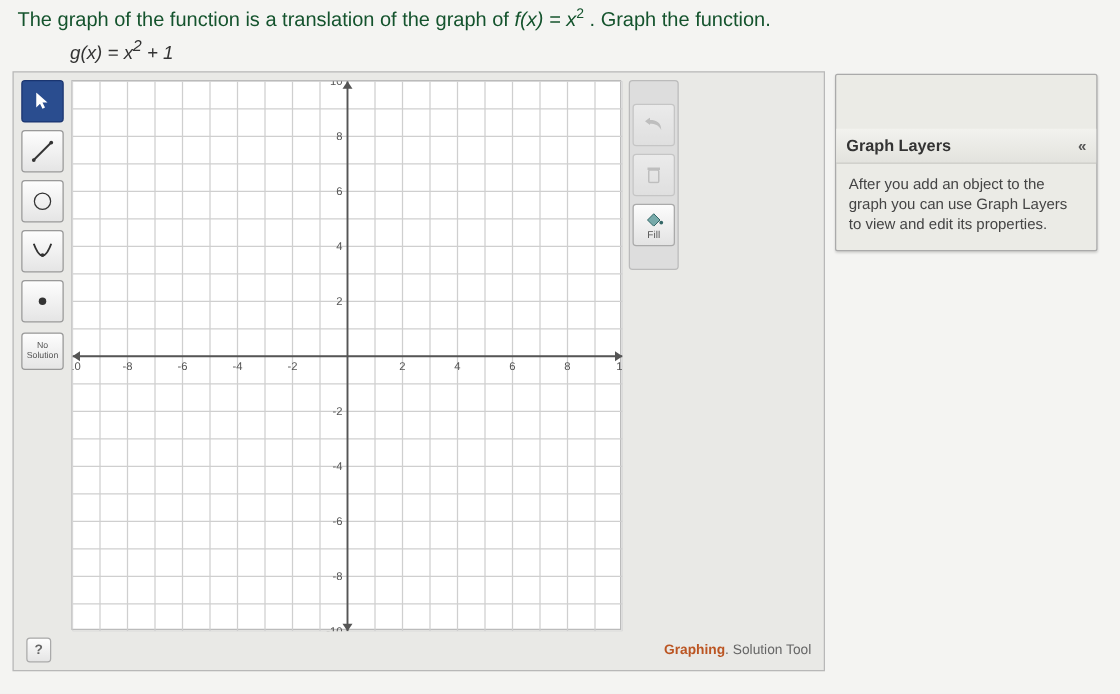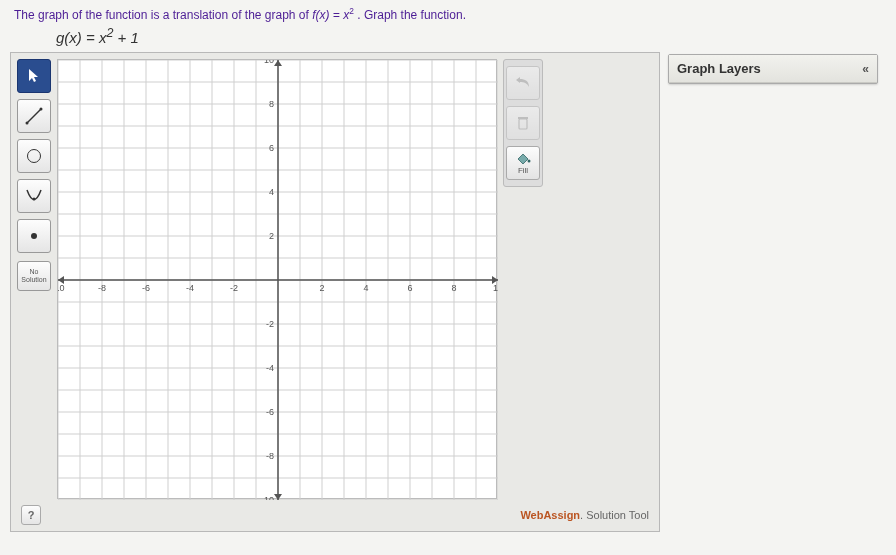--- a/index.html
+++ b/index.html
@@ -7,22 +7,22 @@
     margin: 0; padding: 0;
     font-family: Arial, Helvetica, sans-serif;
     background: #f4f4f2;
     color: #333;
     width: 896px;
     height: 555px;
     overflow: hidden;
   }
   .problem-text {
     padding: 8px 14px 2px 14px;
-    font-size: 12px;
-    color: #4c1d95;
+    font-size: 16px;
+    color: #14532d;
   }
   .problem-text sup { font-size: 0.7em; vertical-align: super; line-height:0; }
   .equation {
     padding: 2px 0 6px 56px;
     font-size: 15px;
     font-style: italic;
   }
   .app {
     margin: 0 10px 0 10px;
     display: flex;
@@ -88,21 +88,21 @@
     font-family: Arial;
   }
   .grid-line { stroke: #cfcfcf; stroke-width:1; }
   .axis-line { stroke: #555; stroke-width:1.5; }
   .toolbar-right {
     width: 40px;
     display: flex;
     flex-direction: column;
     gap: 6px;
     align-items: center;
-    padding: 6px;
+    padding: 18px;
     background: #ddd;
     border:1px solid #bbb;
     border-radius:3px;
     text-align:center;
   }
   .right-btn {
     width: 34px; height: 34px;
     border: 1px solid #aaa;
     border-radius: 3px;
     background: linear-gradient(#fcfcfc,#e3e3e3);
@@ -141,20 +141,21 @@
     box-shadow: 0 1px 2px rgba(0,0,0,0.15);
     margin-top: 2px;
   }
   .layers-header {
     display:flex; justify-content:space-between; align-items:center;
     padding: 6px 8px;
     border-bottom: 1px solid #c9c9c4;
     font-size: 13px;
     font-weight: bold;
     background: linear-gradient(#f2f2ee,#e3e3de);
+    margin-top: 43px;
   }
   .collapse-icon {
     font-size: 12px;
     color: #555;
     cursor:pointer;
   }
   .layers-body {
     padding: 8px 10px 12px 10px;
     font-size: 12px;
     color: #444;
@@ -309,24 +310,25 @@
       </div>
     </div>
 
     <div class="footer">
       <div style="display:flex;align-items:center;gap:6px;">
         <div class="help-btn">
           <span>?</span>
         </div>
       </div>
       <div class="brand">
-        <b>WebAssign</b><span>. Solution Tool</span>
+        <b>Graphing</b><span>. Solution Tool</span>
       </div>
     </div>
   </div>
 
   <div class="layers-panel">
     <div class="layers-header">
       <span>Graph Layers</span>
       <span class="collapse-icon">«</span>
     </div>
+    <div class="layers-body">After you add an object to the graph you can use Graph Layers to view and edit its properties.</div>
   </div>
 </div>
 
 </body></html>

